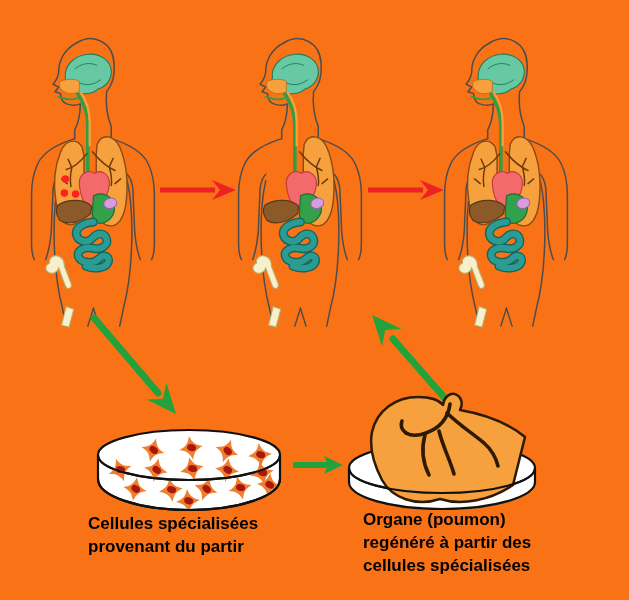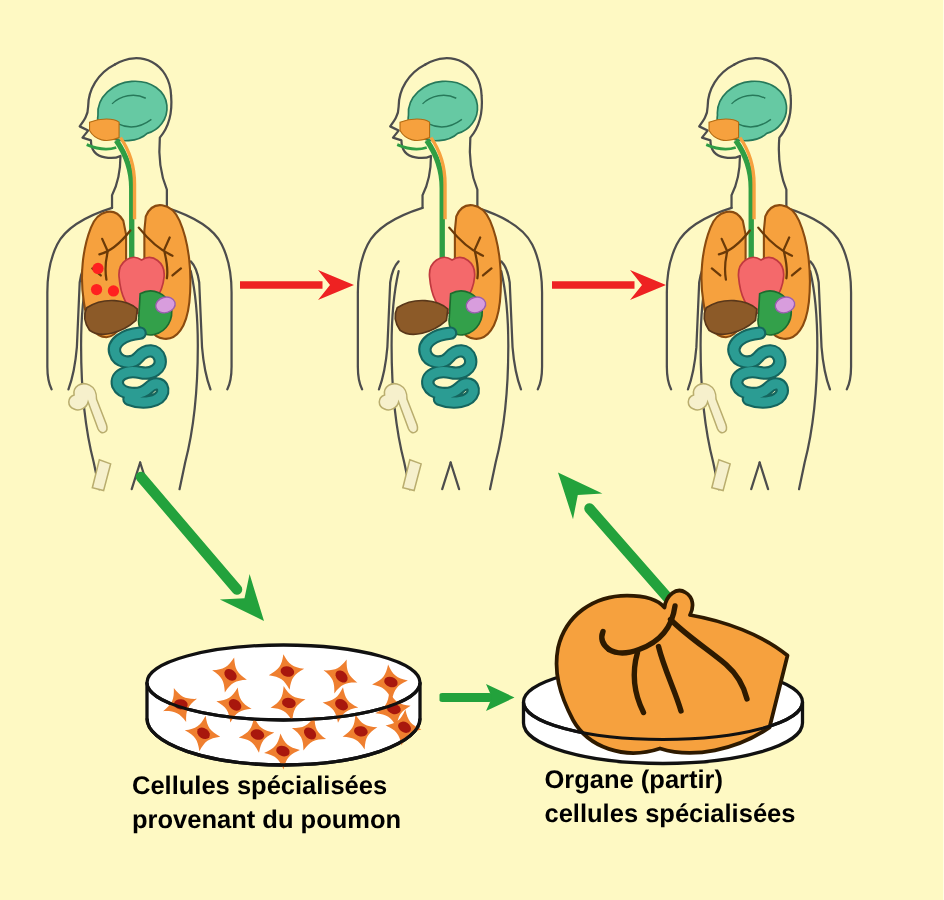--- a/index.html
+++ b/index.html
@@ -1,17 +1,17 @@
 <!DOCTYPE html>
 <html style="--arrow-red: #ee2222; --arrow-green: #23a23c; --lung-orange: #f6a13e; --cell-orange: #ef7f2f; --cell-nucleus: #a8170d; --brain-green: #66c9a3; --heart-pink: #f4696b; --liver-brown: #8c5a28; --stomach-green: #33a04a; --spleen-purple: #d89ddd; --intestine-teal: #2b9c93; --bone-cream: #f6f0cc; --lesion-red: #ff2020; --label-text: #000000; --outline: #4d4d4d; --dish-line: #111111;"><head>
 <meta charset="utf-8">
 <style>
   html,body{margin:0;padding:0;background:#fff;}
   .stage{
-    position:relative;width:629px;height:600px;background:#fef9c3;overflow:hidden;
+    position:relative;width:629px;height:600px;background:#f97316;overflow:hidden;
     font-family:"Liberation Sans",sans-serif;
   }
   .defs-holder{position:absolute;width:0;height:0;overflow:hidden;}
   .fig{position:absolute;width:141px;height:300px;}
   .arrow{position:absolute;}
   .arrow.red line{stroke:var(--arrow-red,#ee2222);stroke-width:5;}
   .arrow.red polygon{fill:var(--arrow-red,#ee2222);}
   .arrow.green line{stroke:var(--arrow-green,#23a23c);stroke-width:7;stroke-linecap:round;}
   .arrow.green.thin line{stroke-width:6;}
   .arrow.green polygon{fill:var(--arrow-green,#23a23c);}
@@ -163,20 +163,21 @@
         <path d="M103,27 C114,38 128,47 140,57 C148,64 152,72 154,80"></path>
         <path d="M95,45 C99,61 106,74 110,88"></path>
         <path d="M81,49 C77,63 79,77 85,89"></path>
       </g>
     </g>
     <path d="M5,82 A93,25 0 0 0 191,82" fill="none" stroke="#111" stroke-width="2"></path>
   </svg>
 
   <div class="label" style="left:88px;top:512px">
     <div>Cellules spécialisées</div>
-    <div>provenant du poumon</div>
+    <div>provenant du partir</div>
   </div>
   <div class="label" style="left:363px;top:508px">
-    <div>Organe (partir)</div>
+    <div>Organe (poumon)</div>
+    <div>regénéré à partir des</div>
     <div>cellules spécialisées</div>
   </div>
 
 </div>
 
 </body></html>

